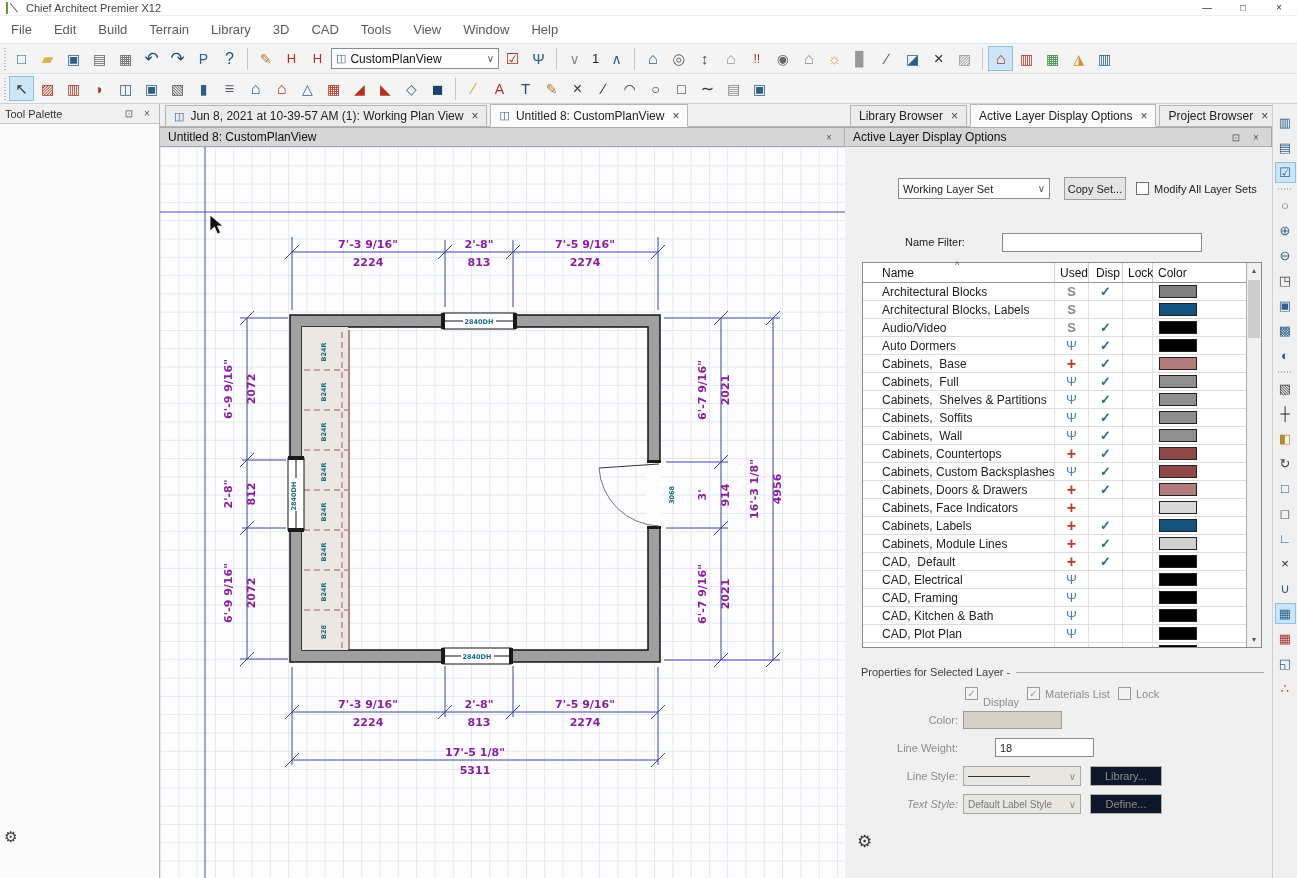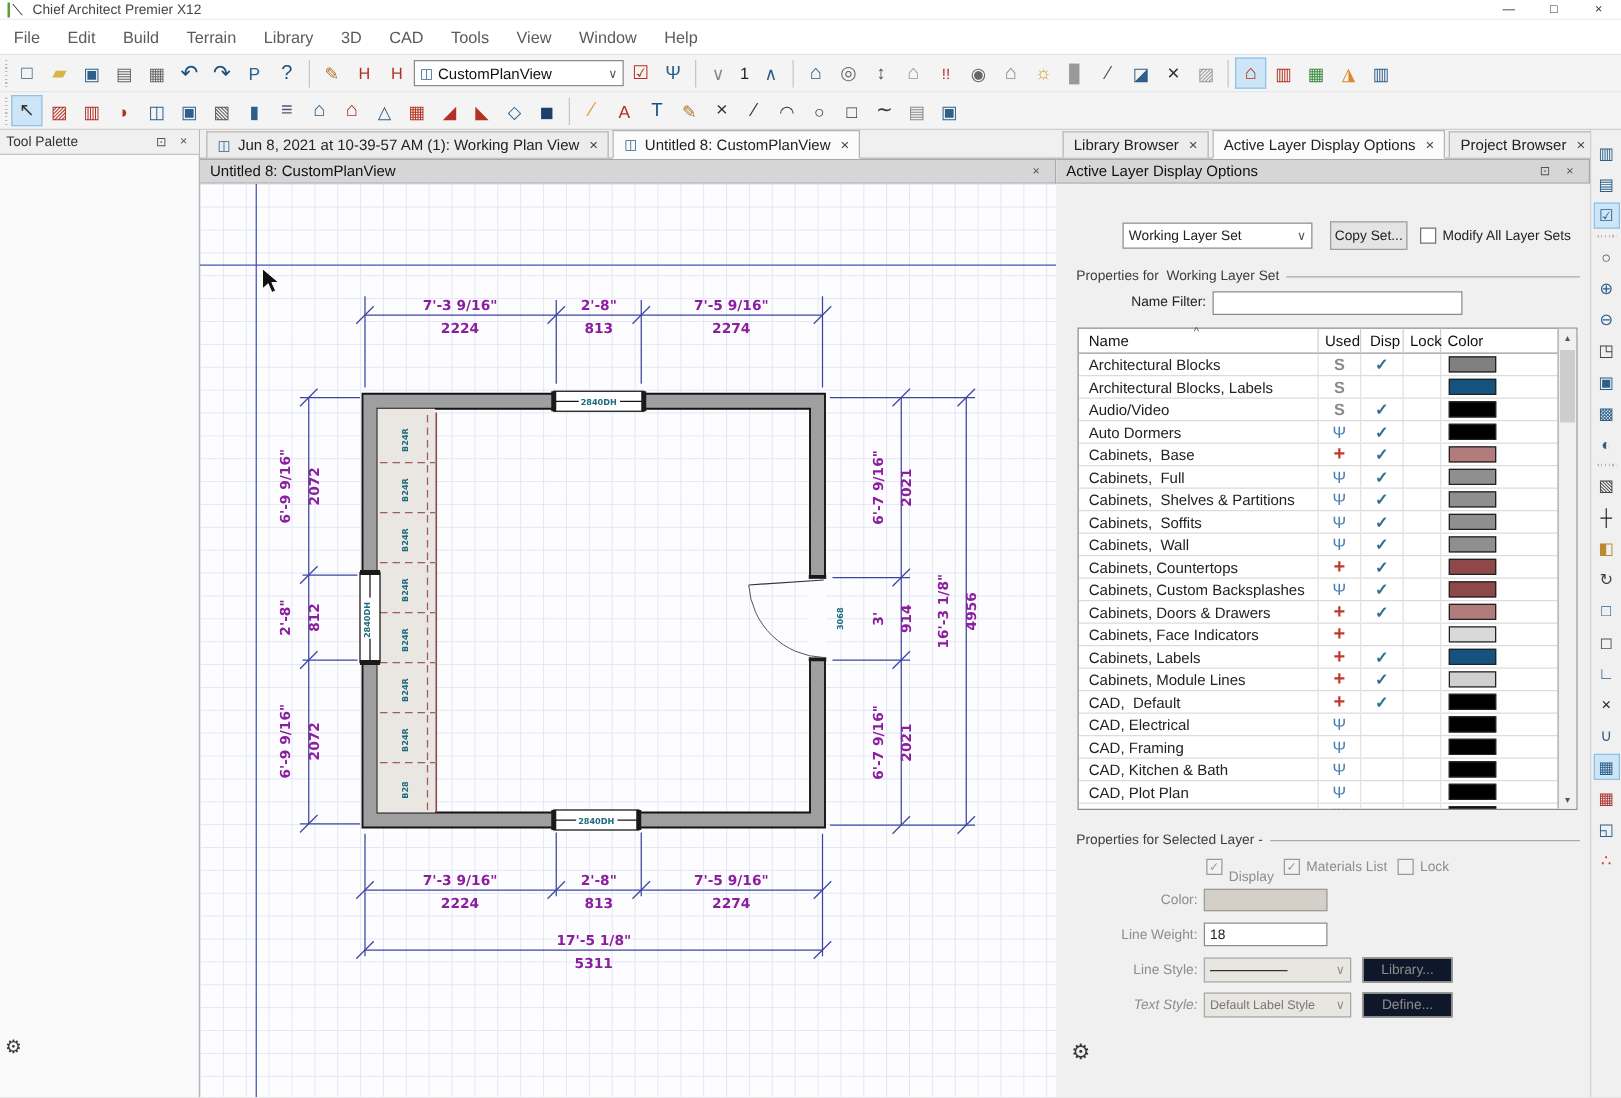--- a/index.html
+++ b/index.html
@@ -74,41 +74,41 @@
   .plan-svg{position:absolute;left:0;top:0;}
 
   
   .dock{position:absolute;left:845px;top:0;width:427px;height:774px;background:#f0f0f0;}
   .dock-body{position:absolute;left:0;top:43px;width:427px;height:731px;background:#f0f0f0;}
   .grp{position:absolute;display:flex;align-items:center;gap:6px;font-size:11px;color:#3d3d3d;}
   .grp .rule{height:1px;background:#ababab;flex:1;}
   .lbl11{font-size:11px;color:#222;}
   .dis{color:#8d8d8d;}
   .field{position:absolute;background:#fff;border:1px solid #8a8a8a;font-size:11px;
-         display:flex;align-items:center;padding:0 4px;}
+         display:flex;align-items:center;padding:0 4px;margin-left:32px;}
   .selectbox{position:absolute;background:#fff;border:1px solid #8a8a8a;font-size:11px;
          display:flex;align-items:center;padding:0 4px;gap:4px;}
   .selectbox .sp{flex:1;}
   .btn{position:absolute;background:#e4e4e4;border:1px solid #9d9d9d;font-size:11px;color:#222;
        display:flex;align-items:center;justify-content:center;}
   .btn.dis{background:#0f172a;color:#8d8d8d;border-color:#b3b0a8;}
   .cbx{position:absolute;width:13px;height:13px;border:1px solid #707070;background:#fff;
        display:flex;align-items:center;justify-content:center;font-size:10px;color:#2d6e8d;}
   .cbx.checked.dis{color:#9a9a9a;border-color:#9a9a9a;background:#f2f2f2;}
 
   
   .ltable{position:absolute;left:17px;top:115px;width:400px;height:386px;background:#fff;
           border:1px solid #8a8a8a;font-size:12px;}
   .lhead{display:flex;height:20px;border-bottom:1px solid #9a9a9a;position:relative;}
   .lh{display:flex;align-items:center;padding-left:5px;border-right:1px solid #d0d0d0;color:#111;}
   .sortcaret{position:absolute;left:92px;top:-3px;font-size:9px;color:#555;}
   .lbody{position:relative;height:364px;overflow:hidden;}
   .lrow{display:flex;height:18px;border-bottom:1px solid #dcdcdc;}
   .lc{border-right:1px solid #e2e2e2;display:flex;align-items:center;}
-  .c-name{width:192px;padding-left:8px;white-space:pre;overflow:hidden;}
+  .c-name{width:192px;padding-left:19px;white-space:pre;overflow:hidden;}
   .c-used{width:34px;justify-content:center;}
   .c-disp{width:34px;justify-content:center;}
   .c-lock{width:30px;}
   .c-color{width:92px;border-right:none;}
   .lh.c-name{width:192px;}.lh.c-used{width:34px;justify-content:flex-start;}
   .lh.c-disp{width:34px;}.lh.c-lock{width:30px;}.lh.c-color{width:92px;border-right:none;}
   .uS{color:#8a8a8a;font-weight:bold;font-size:13px;}
   .uW{color:#4a7fb5;font-size:13px;}
   .uP{color:#c0392b;font-weight:bold;font-size:16px;}
   .chk{color:#2d6e8d;font-weight:bold;font-size:13px;}
@@ -580,24 +580,20 @@
 
         <div class="selectbox" style="left:53px;top:31px;width:152px;height:21px;">
           <span>Working Layer Set</span>
           <span class="sp"></span>
           <span class="ddch">∨</span>
         </div>
         <div class="btn" style="left:219px;top:30px;width:62px;height:23px;">Copy Set...</div>
         <div class="cbx" style="left:291px;top:35px;"></div>
         <span class="lbl11" style="position:absolute;left:309px;top:36px;">Modify All Layer Sets</span>
 
-        <div class="grp" style="left:16px;top:68px;right:8px;">
-          <span style="white-space:pre;">Properties for  Working Layer Set</span>
-          <span class="rule"></span>
-        </div>
         <span class="lbl11" style="position:absolute;left:60px;top:89px;">Name Filter:</span>
         <div class="field" style="left:125px;top:86px;width:200px;height:19px;"></div>
 
         <div class="ltable">
           <div class="lhead">
             <span class="sortcaret">^</span>
             <div class="lh c-name">Name</div>
             <div class="lh c-used">Used</div>
             <div class="lh c-disp">Disp</div>
             <div class="lh c-lock">Lock</div>

